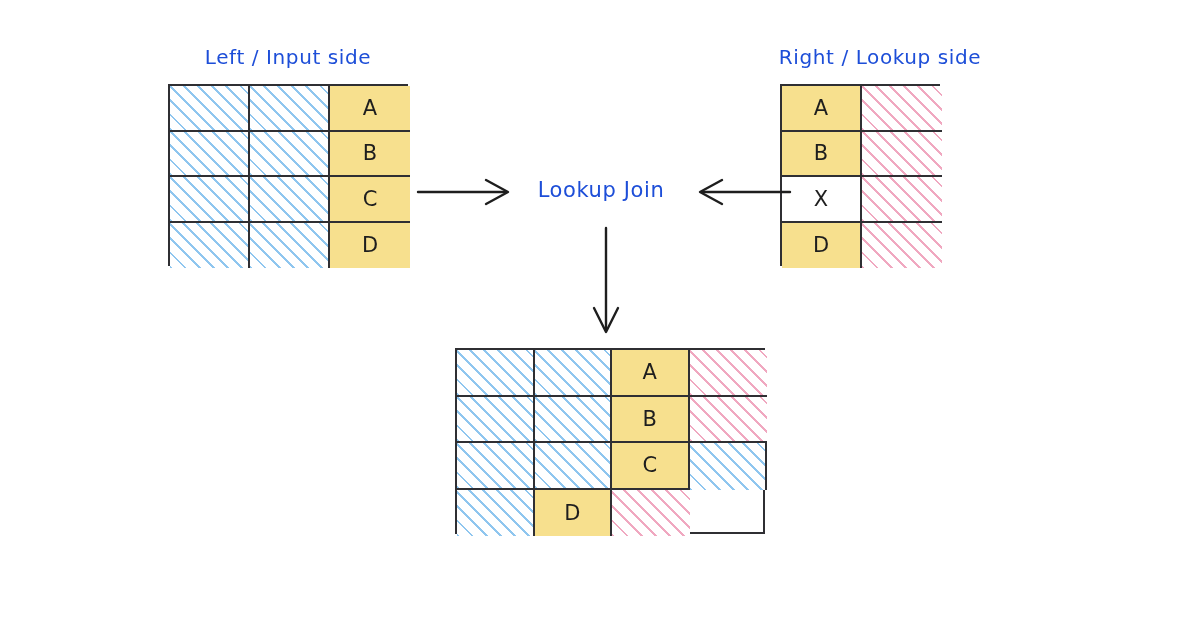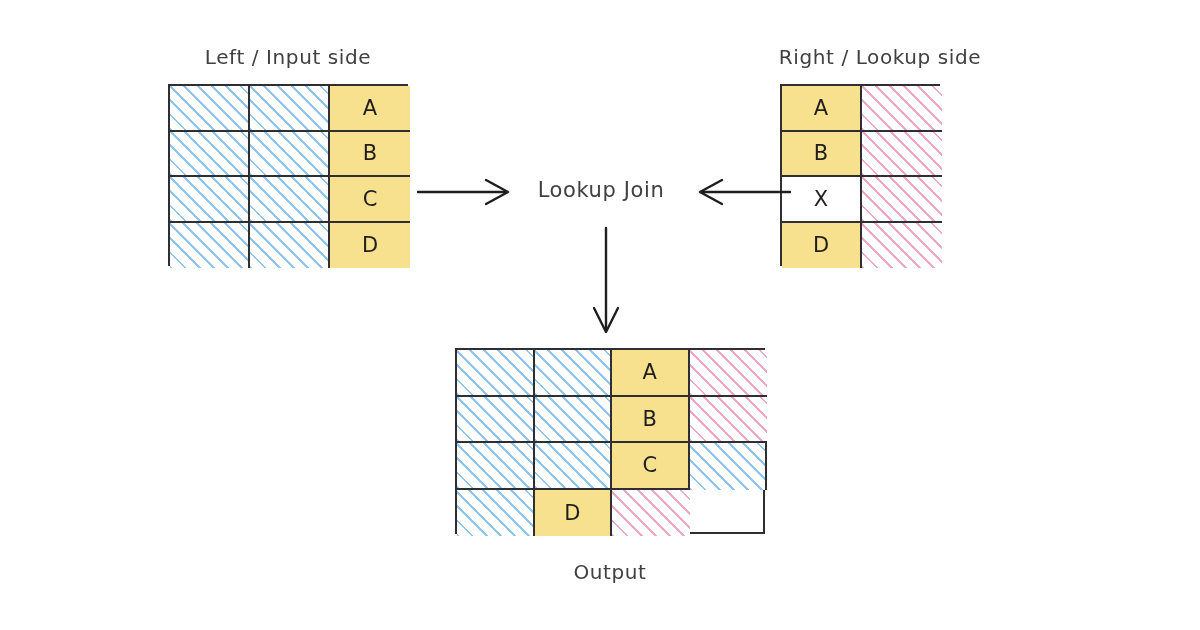--- a/index.html
+++ b/index.html
@@ -21,21 +21,21 @@
     position: absolute;
     inset: 0;
   }
 
   
   .caption {
     position: absolute;
     font-family: "DejaVu Sans", sans-serif;
     font-size: 20px;
     letter-spacing: 0.6px;
-    color: #404040;
+    color: #1d4ed8;
     white-space: nowrap;
     text-align: center;
   }
   .caption-left  { left: 168px; top: 45px;  width: 240px; }
   .caption-right { left: 760px; top: 45px;  width: 240px; }
   .caption-out   { left: 455px; top: 560px; width: 310px; }
   .caption-join  {
     left: 516px; top: 178px; width: 170px;
     font-size: 21px;
   }
@@ -118,21 +118,20 @@
 <body>
 
 <div id="diagram-root">
 
   <div class="caption caption-left">Left / Input side</div>
 
   <div class="caption caption-right">Right / Lookup side</div>
 
   <div class="caption caption-join">Lookup Join</div>
 
-  <div class="caption caption-out">Output</div>
 
   <div class="tbl" id="table-left">
       <div class="cell hatch-blue"></div>
       <div class="cell hatch-blue"></div>
       <div class="cell key last-col">
         <span>A</span>
       </div>
       <div class="cell hatch-blue"></div>
       <div class="cell hatch-blue"></div>
       <div class="cell key last-col">

